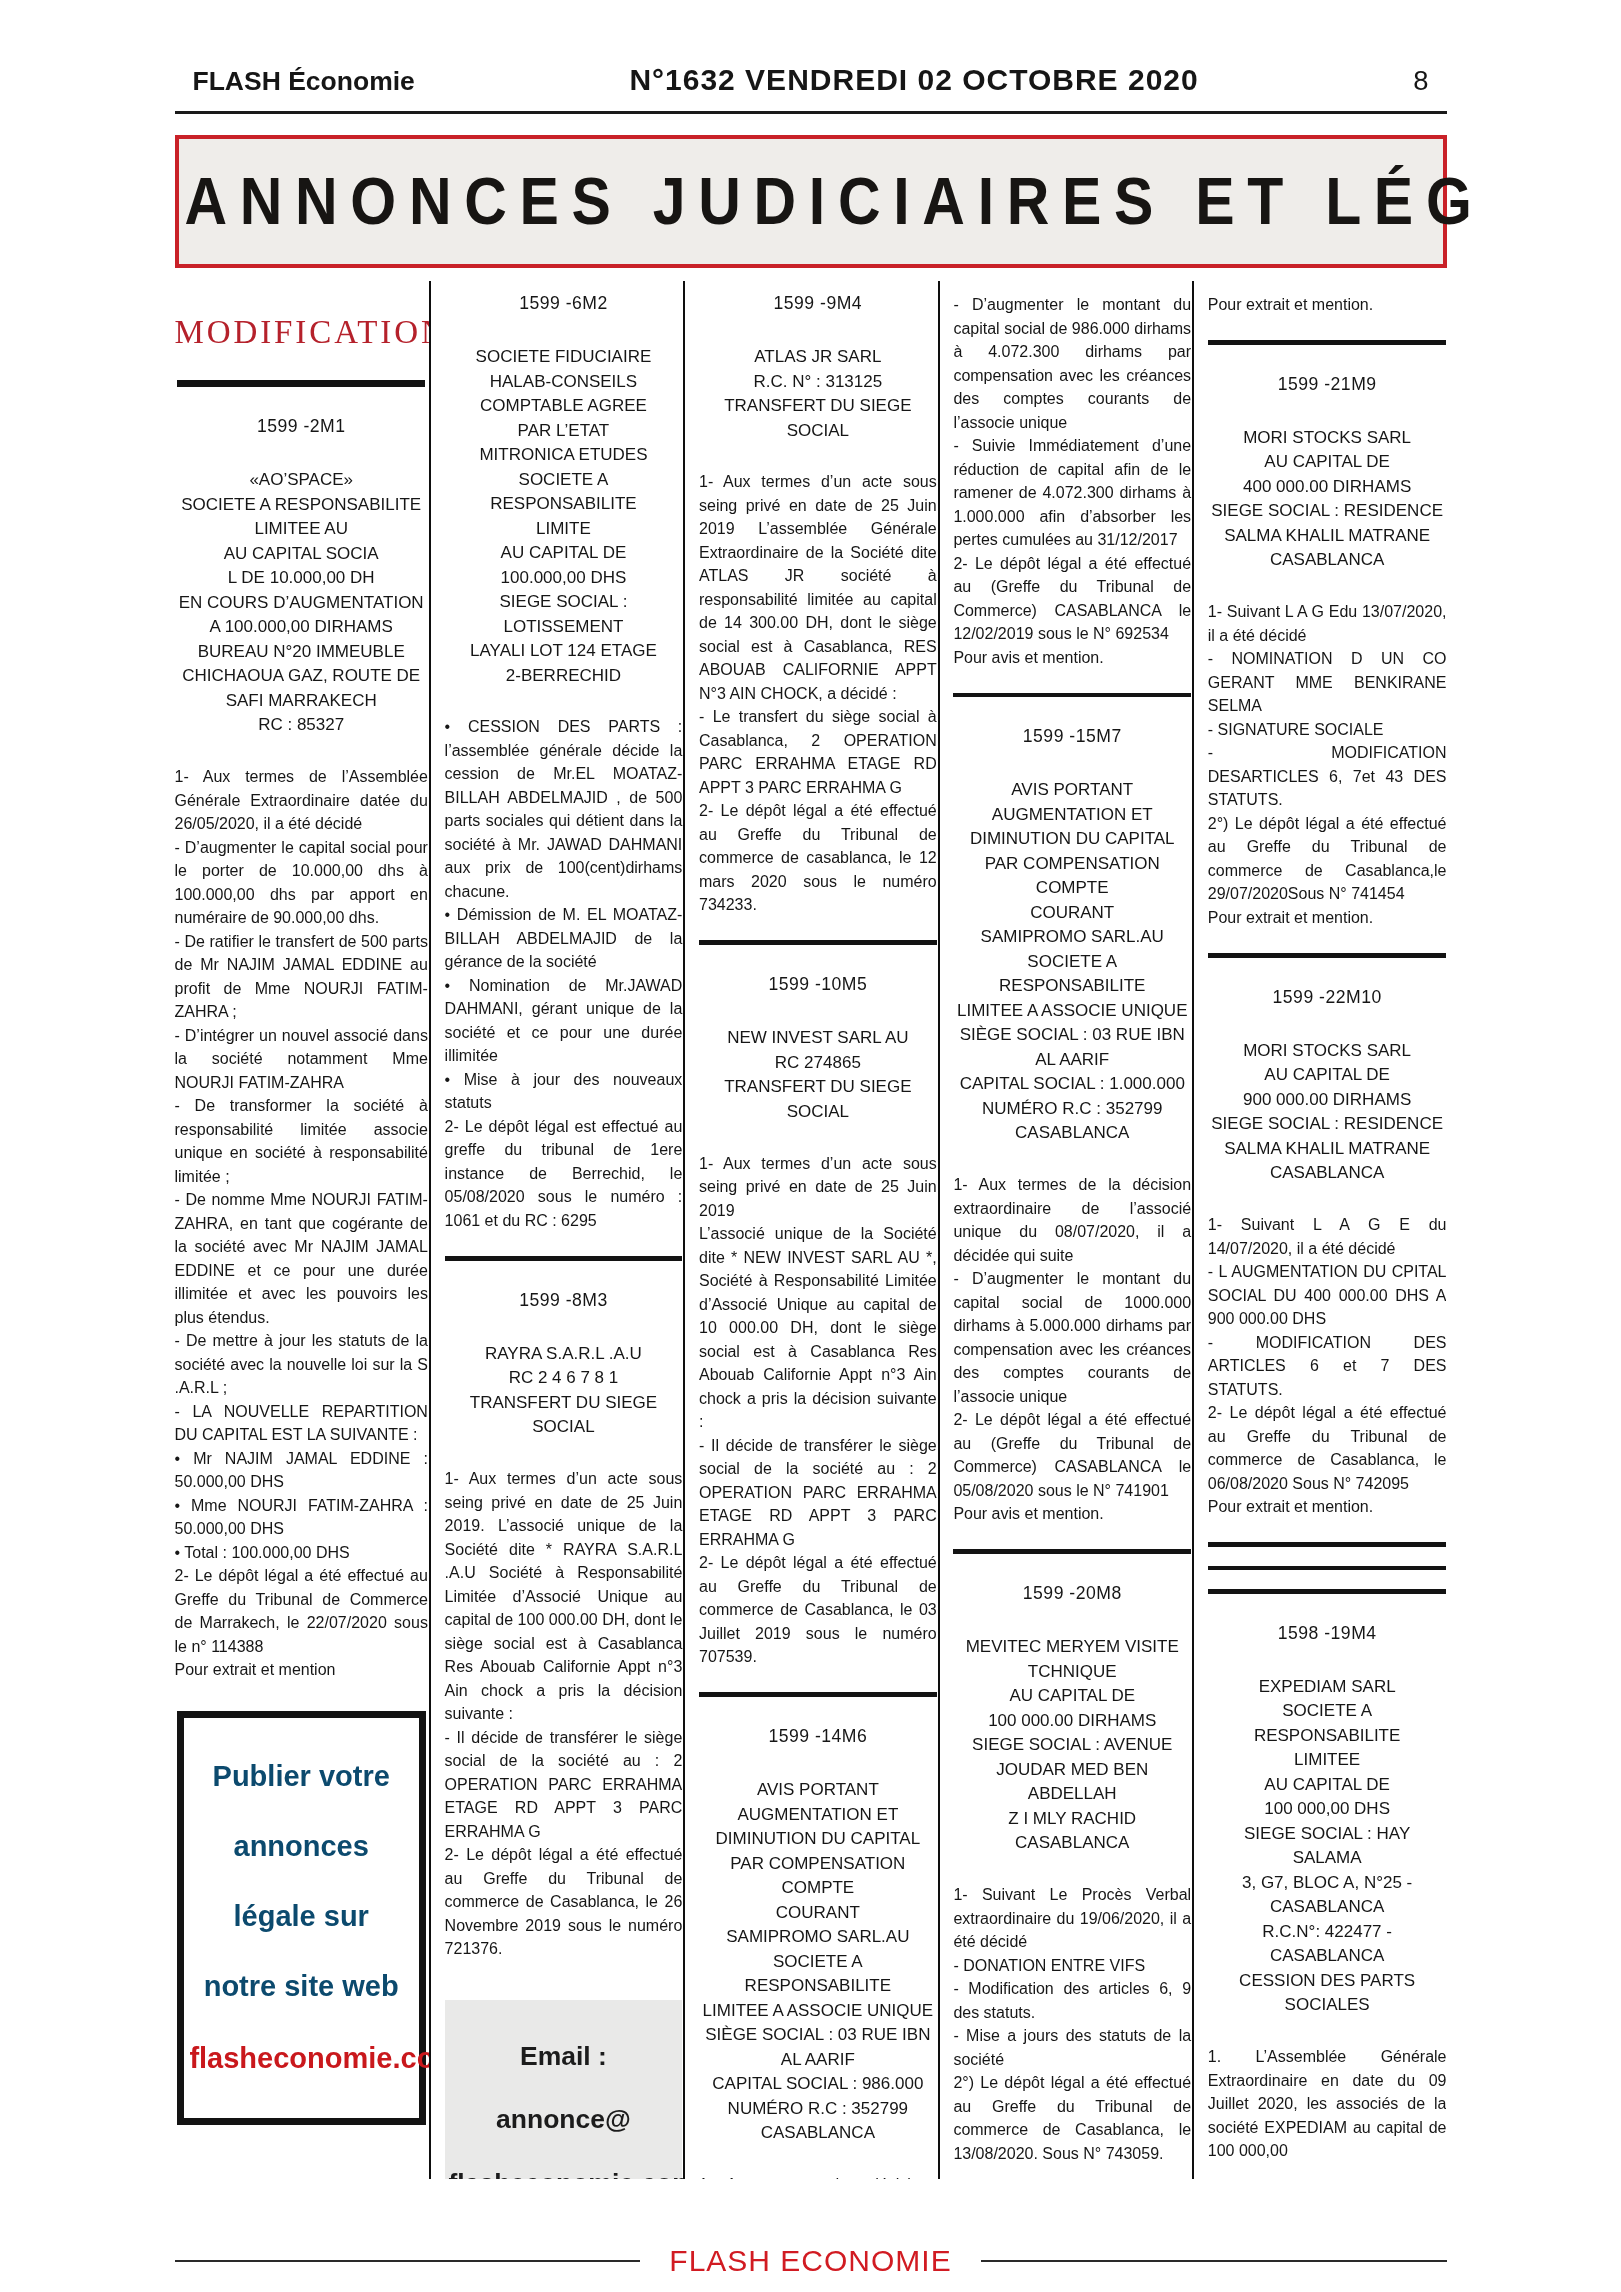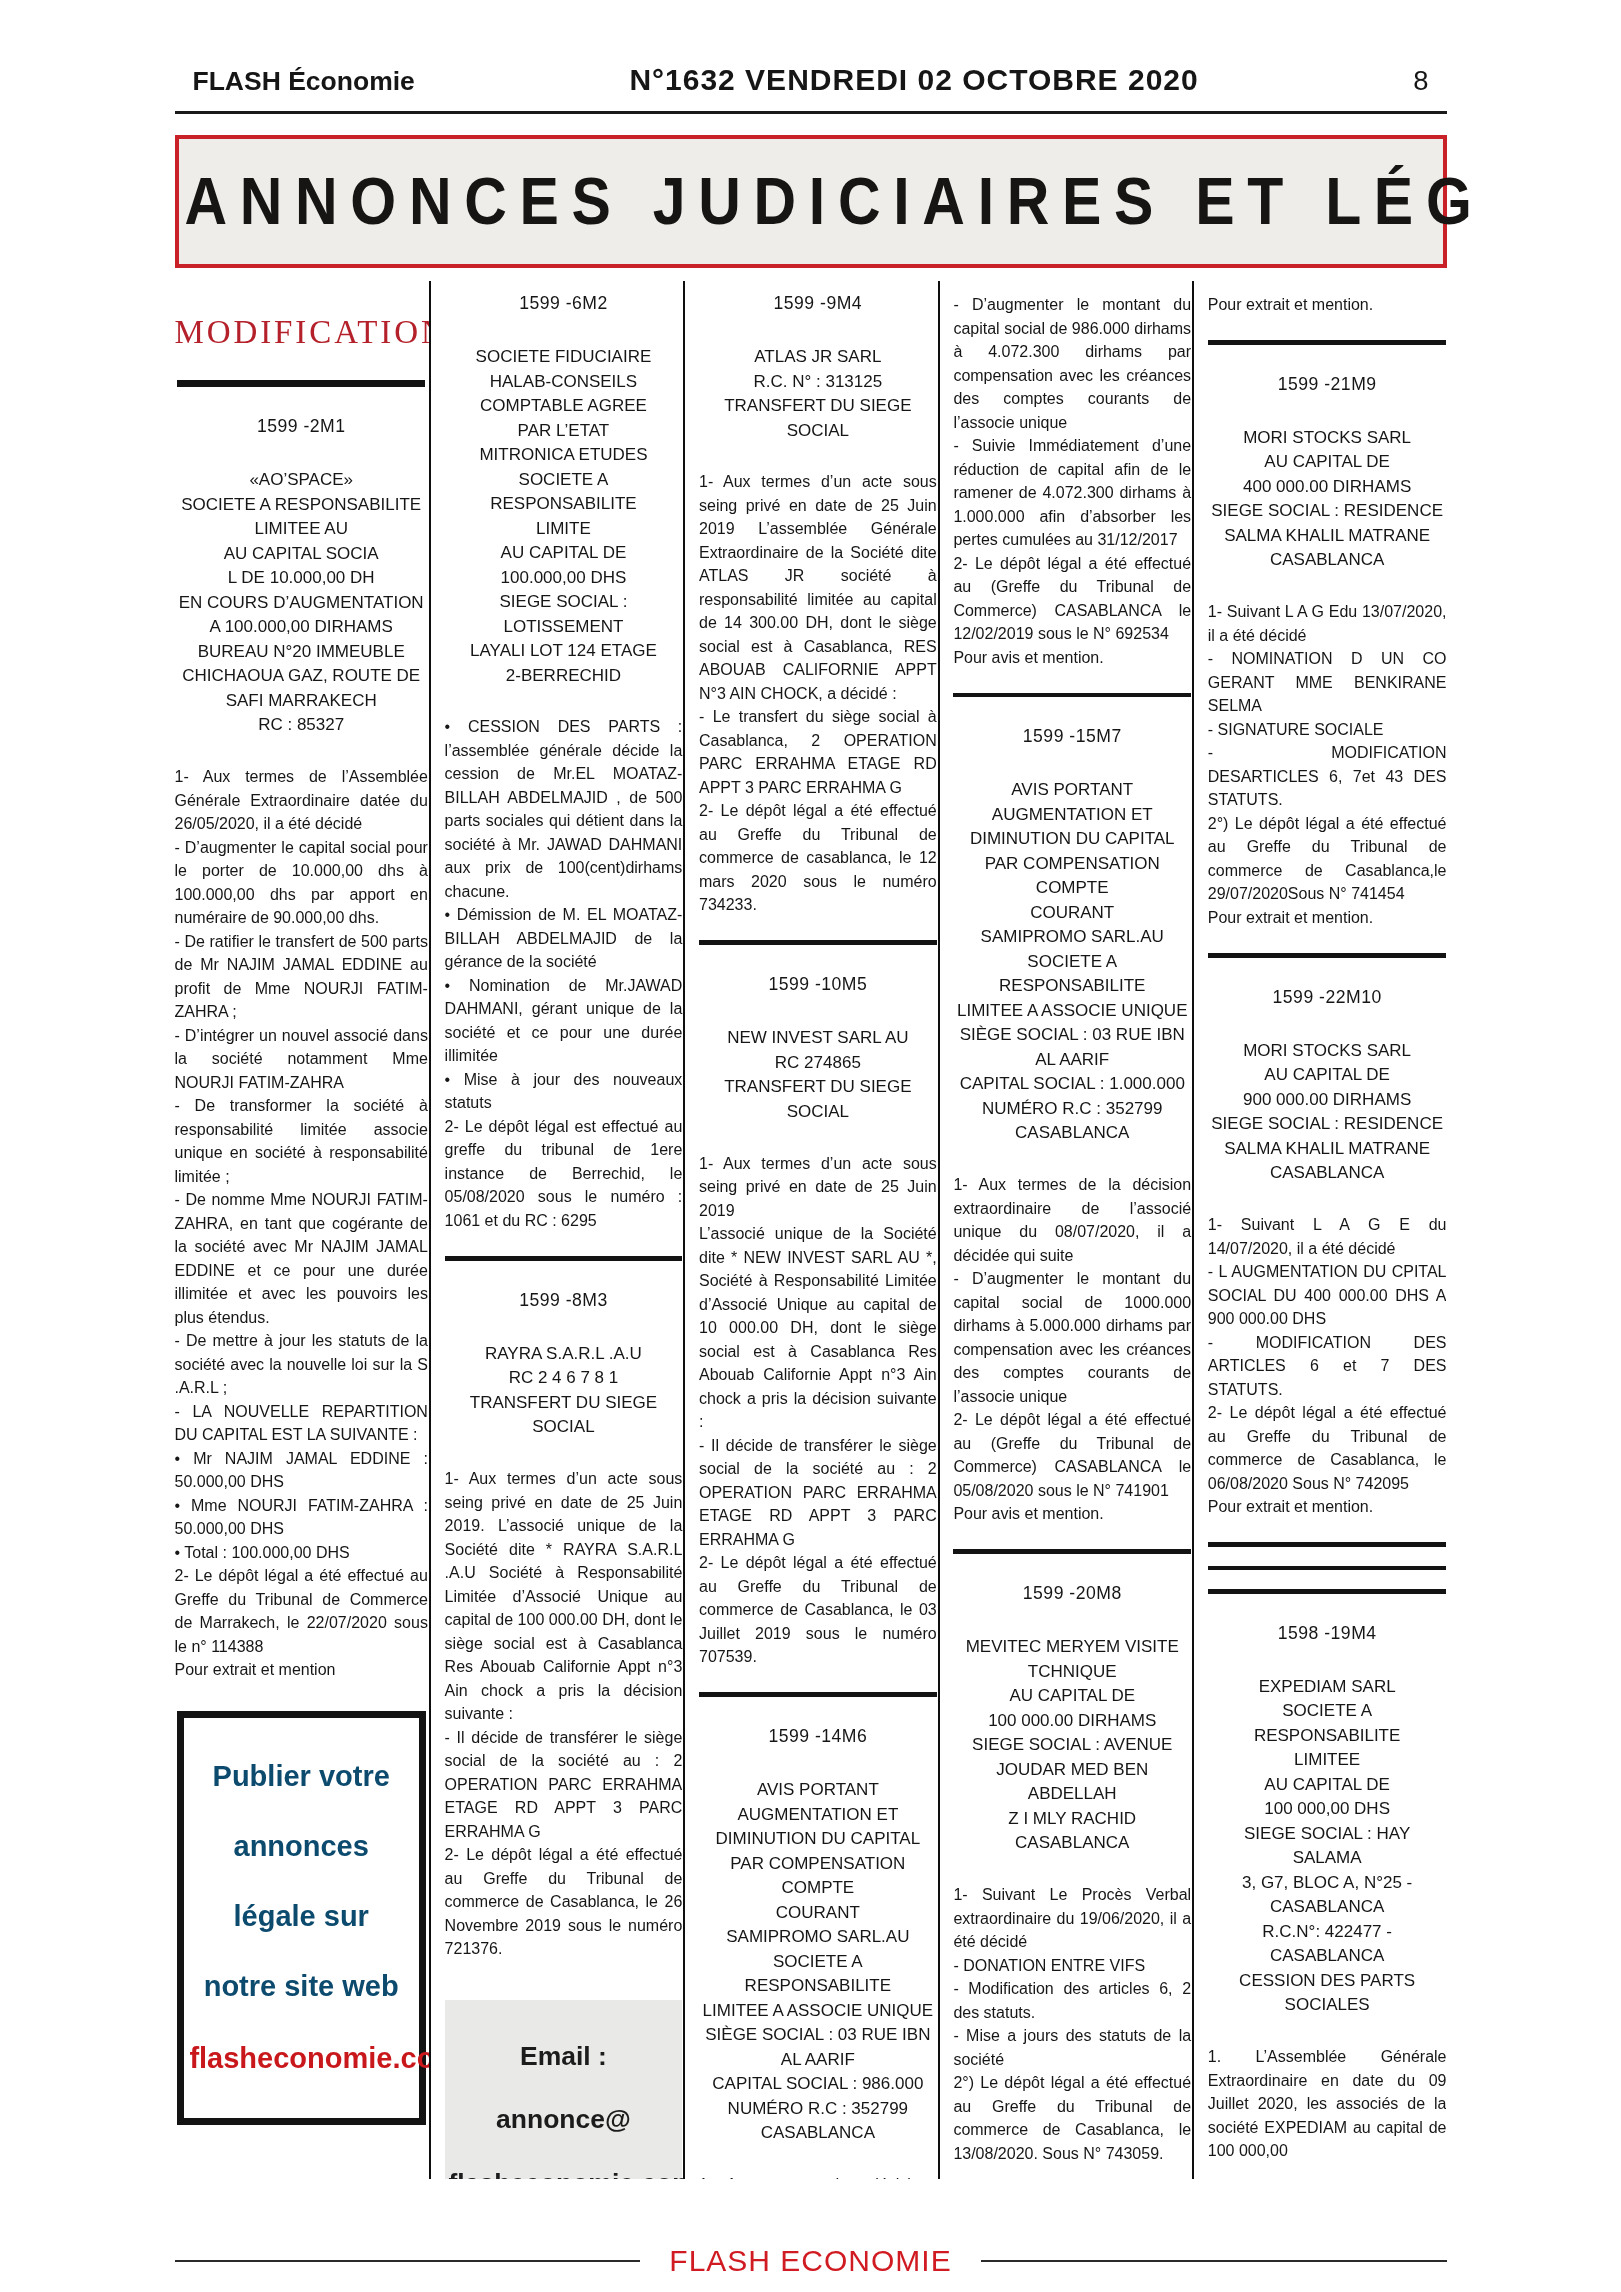--- a/index.html
+++ b/index.html
@@ -270,21 +270,21 @@
           <div class="title-line">TCHNIQUE</div>
           <div class="title-line">AU CAPITAL DE</div>
           <div class="title-line">100 000.00  DIRHAMS</div>
           <div class="title-line">SIEGE SOCIAL : AVENUE</div>
           <div class="title-line">JOUDAR MED BEN ABDELLAH</div>
           <div class="title-line">Z I MLY RACHID CASABLANCA</div>
         </div>
         <div class="body">
           <p>1- Suivant Le Procès Verbal extraordinaire du 19/06/2020, il a été décidé</p>
           <p>- DONATION ENTRE VIFS</p>
-          <p>- Modification des articles 6, 2 des statuts.</p>
+          <p>- Modification des articles 6, 9 des statuts.</p>
           <p>- Mise a jours des statuts de la société</p>
           <p>2°) Le dépôt légal a été effectué au Greffe du Tribunal de commerce de Casablanca, le 13/08/2020. Sous N° 743059.</p>
         </div>
       </div>
     <div class="col">
         <div class="body">
           <p>Pour extrait et mention.</p>
         </div>
         <div class="rule"></div>
         <div class="ref">1599 -21M9</div>

